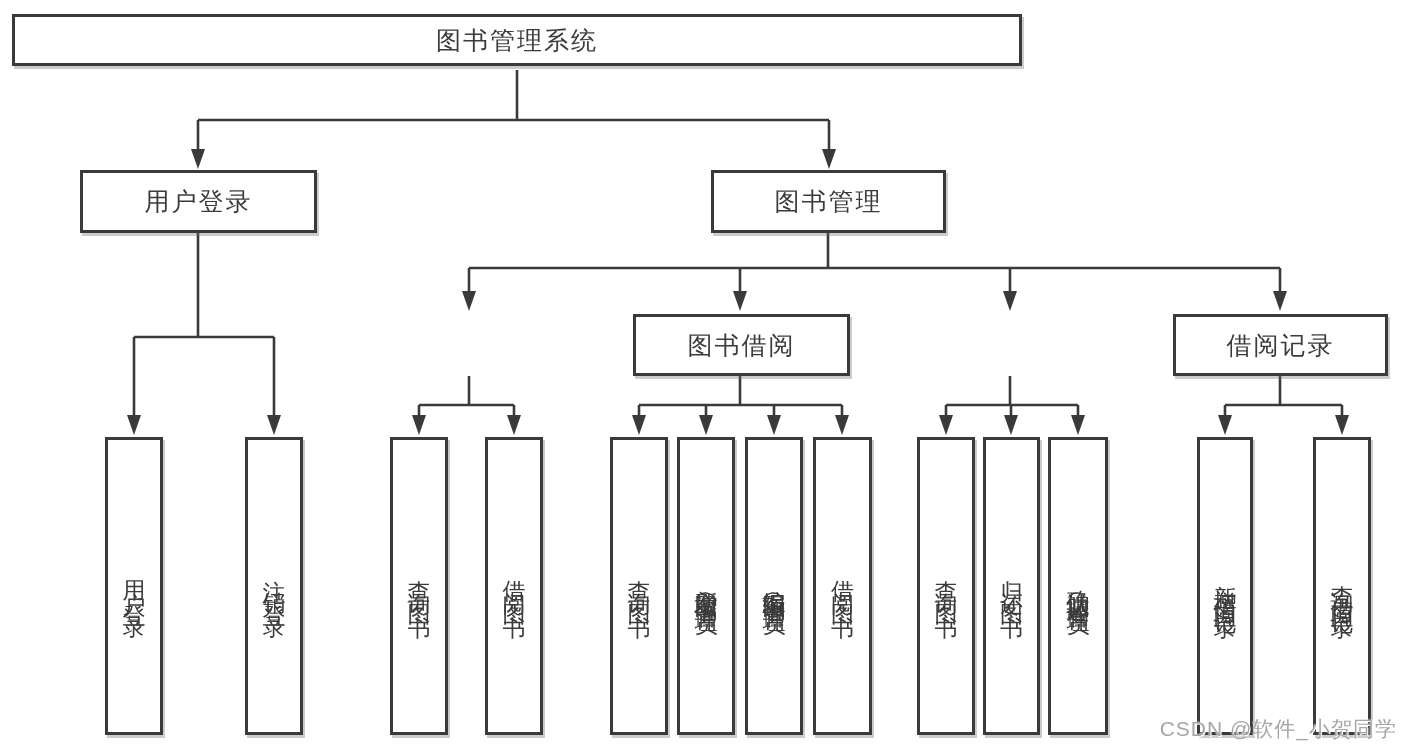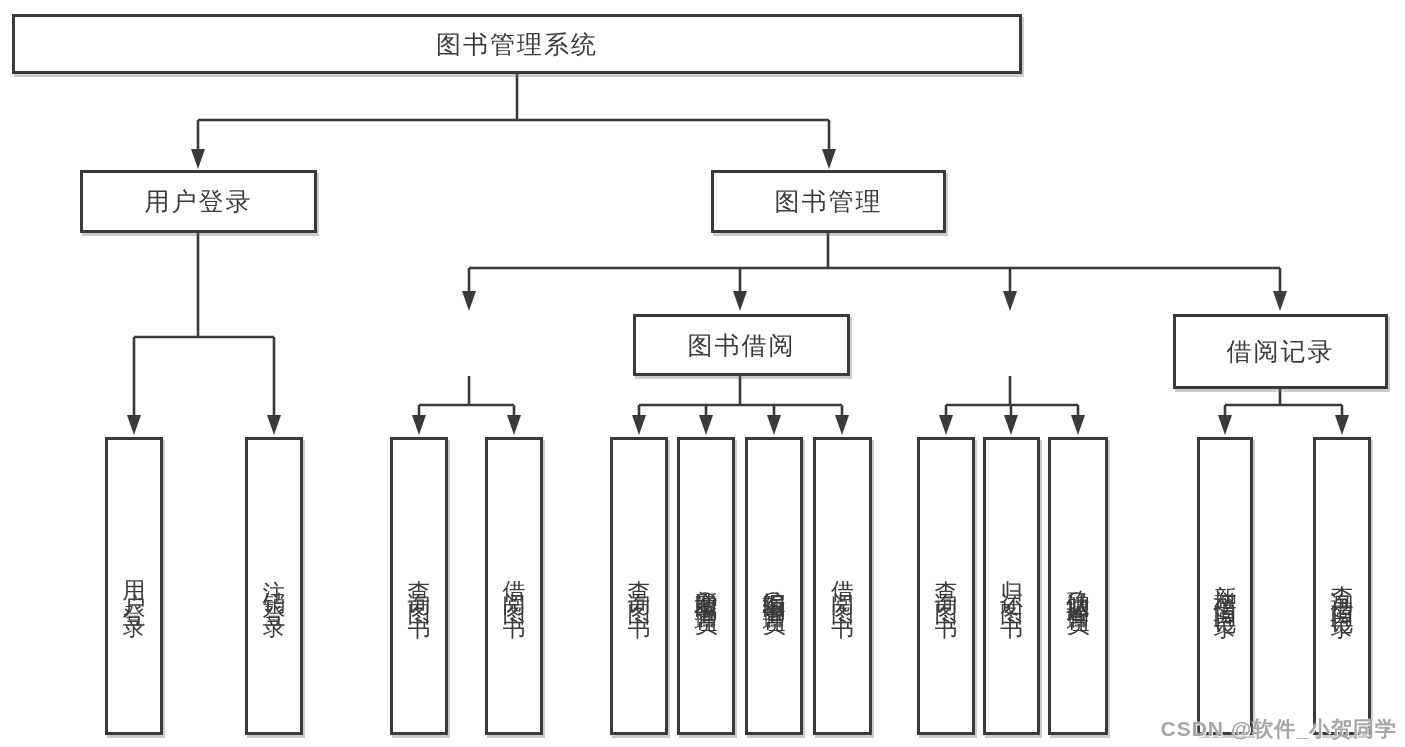--- a/index.html
+++ b/index.html
@@ -45,27 +45,27 @@
     text-orientation: mixed;
     font-size: 23px;
     line-height: 1;
     color: #3b3b3b;
   }
   .vt-4 span { letter-spacing: 0.52em; }
   .vt-6 span { letter-spacing: 0.28em; }
   .vt-9 span { letter-spacing: 0.14em; }
 
   
-  .n-root            { left: 12px;   top: 14px;  width: 1010px; height: 60px; }
+  .n-root            { left: 12px;   top: 14px;  width: 1010px; height: 52px; }
   .n-user-login      { left: 80px;   top: 170px; width: 237px;  height: 63px; }
   .n-book-mgmt       { left: 711px;  top: 170px; width: 235px;  height: 63px; }
   .n-new-books       { left: 361px;  top: 314px; width: 216px;  height: 62px; }
   .n-book-borrow     { left: 633px;  top: 314px; width: 217px;  height: 62px; }
   .n-current-borrow  { left: 902px;  top: 314px; width: 216px;  height: 62px; }
-  .n-borrow-records  { left: 1173px; top: 314px; width: 215px;  height: 75px; }
+  .n-borrow-records  { left: 1173px; top: 314px; width: 215px;  height: 62px; }
 
   .l-1  { left: 105px;  width: 58px; }
   .l-2  { left: 245px;  width: 58px; }
   .l-3  { left: 390px;  width: 58px; }
   .l-4  { left: 485px;  width: 58px; }
   .l-5  { left: 610px;  width: 58px; }
   .l-6  { left: 677px;  width: 58px; }
   .l-7  { left: 745px;  width: 58px; }
   .l-8  { left: 813px;  width: 59px; }
   .l-9  { left: 917px;  width: 58px; }
@@ -76,21 +76,20 @@
 
   .watermark {
     position: absolute;
     right: 8px;
     bottom: 4px;
     font-size: 21px;
     color: #a6a6a6;
     text-shadow: 0 0 2px #ffffff, 1px 1px 0 #ffffff;
     letter-spacing: 1px;
     white-space: nowrap;
-    font-weight: bold;
   }
 </style>
 </head>
 <body>
 
 <div class="canvas">
 
   <svg class="connectors" viewBox="0 0 1405 747" fill="none" stroke="#3a3a3a" stroke-width="2.6">
 
     <path d="M517 70 V120 M198 120 H829 M198 120 V150 M829 120 V150"></path>

